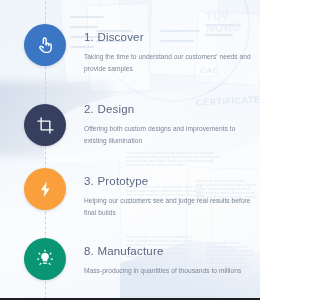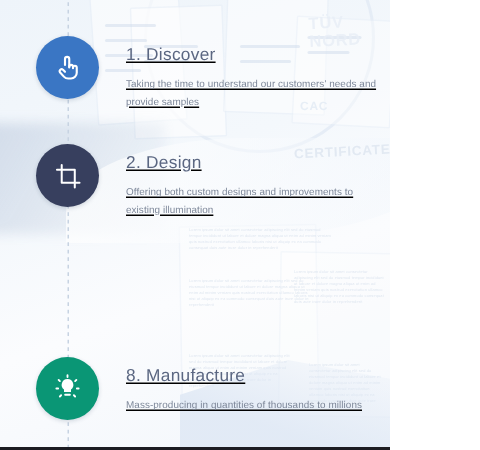--- a/index.html
+++ b/index.html
@@ -131,42 +131,41 @@
     inset: 0;
   }
   .step {
     position: absolute;
     left: 0;
     right: 0;
     display: flex;
     align-items: flex-start;
   }
   .step.s1 { top: 24px; }
-  .step.s2 { top: 96px; }
+  .step.s2 { top: 96px; align-items: flex-end; }
   .step.s3 { top: 168px; }
   .step.s4 { top: 238px; }
 
   .badge {
     position: absolute;
     left: 24px;
     width: 42px;
     height: 42px;
     border-radius: 50%;
     display: flex;
     align-items: center;
     justify-content: center;
     box-shadow: 0 1px 3px rgba(40,60,90,.18);
   }
   .badge svg { display: block; }
 
   .step-text {
     margin-left: 84px;
     padding-right: 8px;
     width: 168px;
-    text-decoration: underline;
   }
   .step-title {
     font-size: 11.5px;
     font-weight: 400;
     color: #5b6782;
     letter-spacing: .2px;
     margin: 6px 0 0 0;
     line-height: 14px;
   }
   .step-desc {
@@ -248,20 +247,33 @@
             <path d="M2.5 6.5h15v15"></path>
           </svg>
         </span>
       </div>
       <div class="step-text">
         <div class="step-title">2. Design</div>
         <div class="step-desc">Offering both custom designs and improvements to existing illumination</div>
       </div>
     </div>
 
+    <div class="step s3">
+      <div class="badge" style="background:#f9a03c;">
+        <span>
+          <svg width="19" height="19" viewBox="0 0 24 24" fill="#ffffff" stroke="none">
+            <path d="M13.6 2.2 6.2 13.1h4.6l-1.1 8.7 7.6-11.1h-4.7z"></path>
+          </svg>
+        </span>
+      </div>
+      <div class="step-text">
+        <div class="step-title">3. Prototype</div>
+        <div class="step-desc">Helping our customers see and judge real results before final builds</div>
+      </div>
+    </div>
 
     <div class="step s4">
       <div class="badge" style="background:#0a9675;">
         <span>
           <svg width="20" height="20" viewBox="0 0 24 24" fill="none" stroke="#ffffff" stroke-width="1.5" stroke-linecap="round">
             <path d="M12 4.4a4.6 4.6 0 0 0-2.8 8.3v2.1h5.6v-2.1A4.6 4.6 0 0 0 12 4.4z" fill="#ffffff" stroke="none"></path>
             <path d="M10.1 17h3.8"></path>
             <path d="M12 1.4v1.4M4.9 5.1l1 1M19.1 5.1l-1 1M3.1 12h1.4M19.5 12h1.4M5.9 18.4l1-1M18.1 18.4l-1-1"></path>
           </svg>
         </span>

